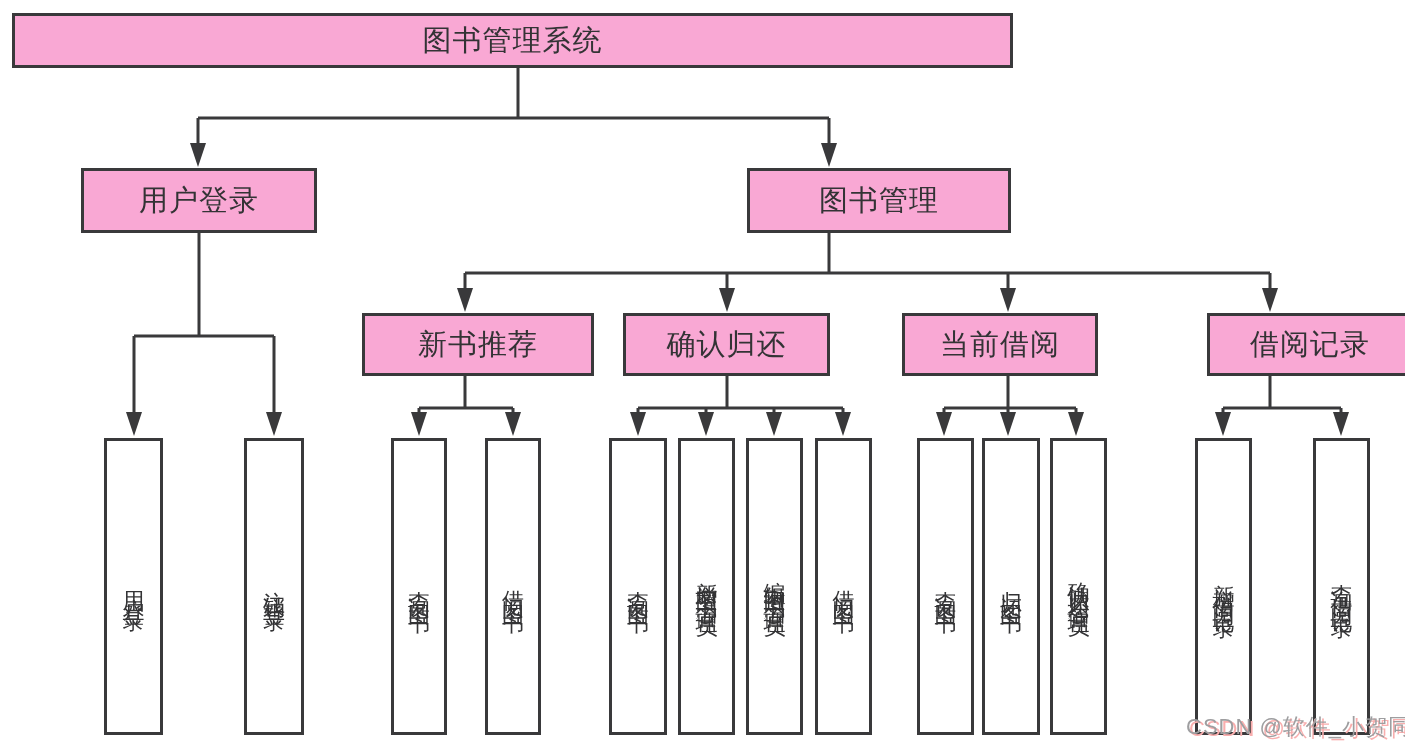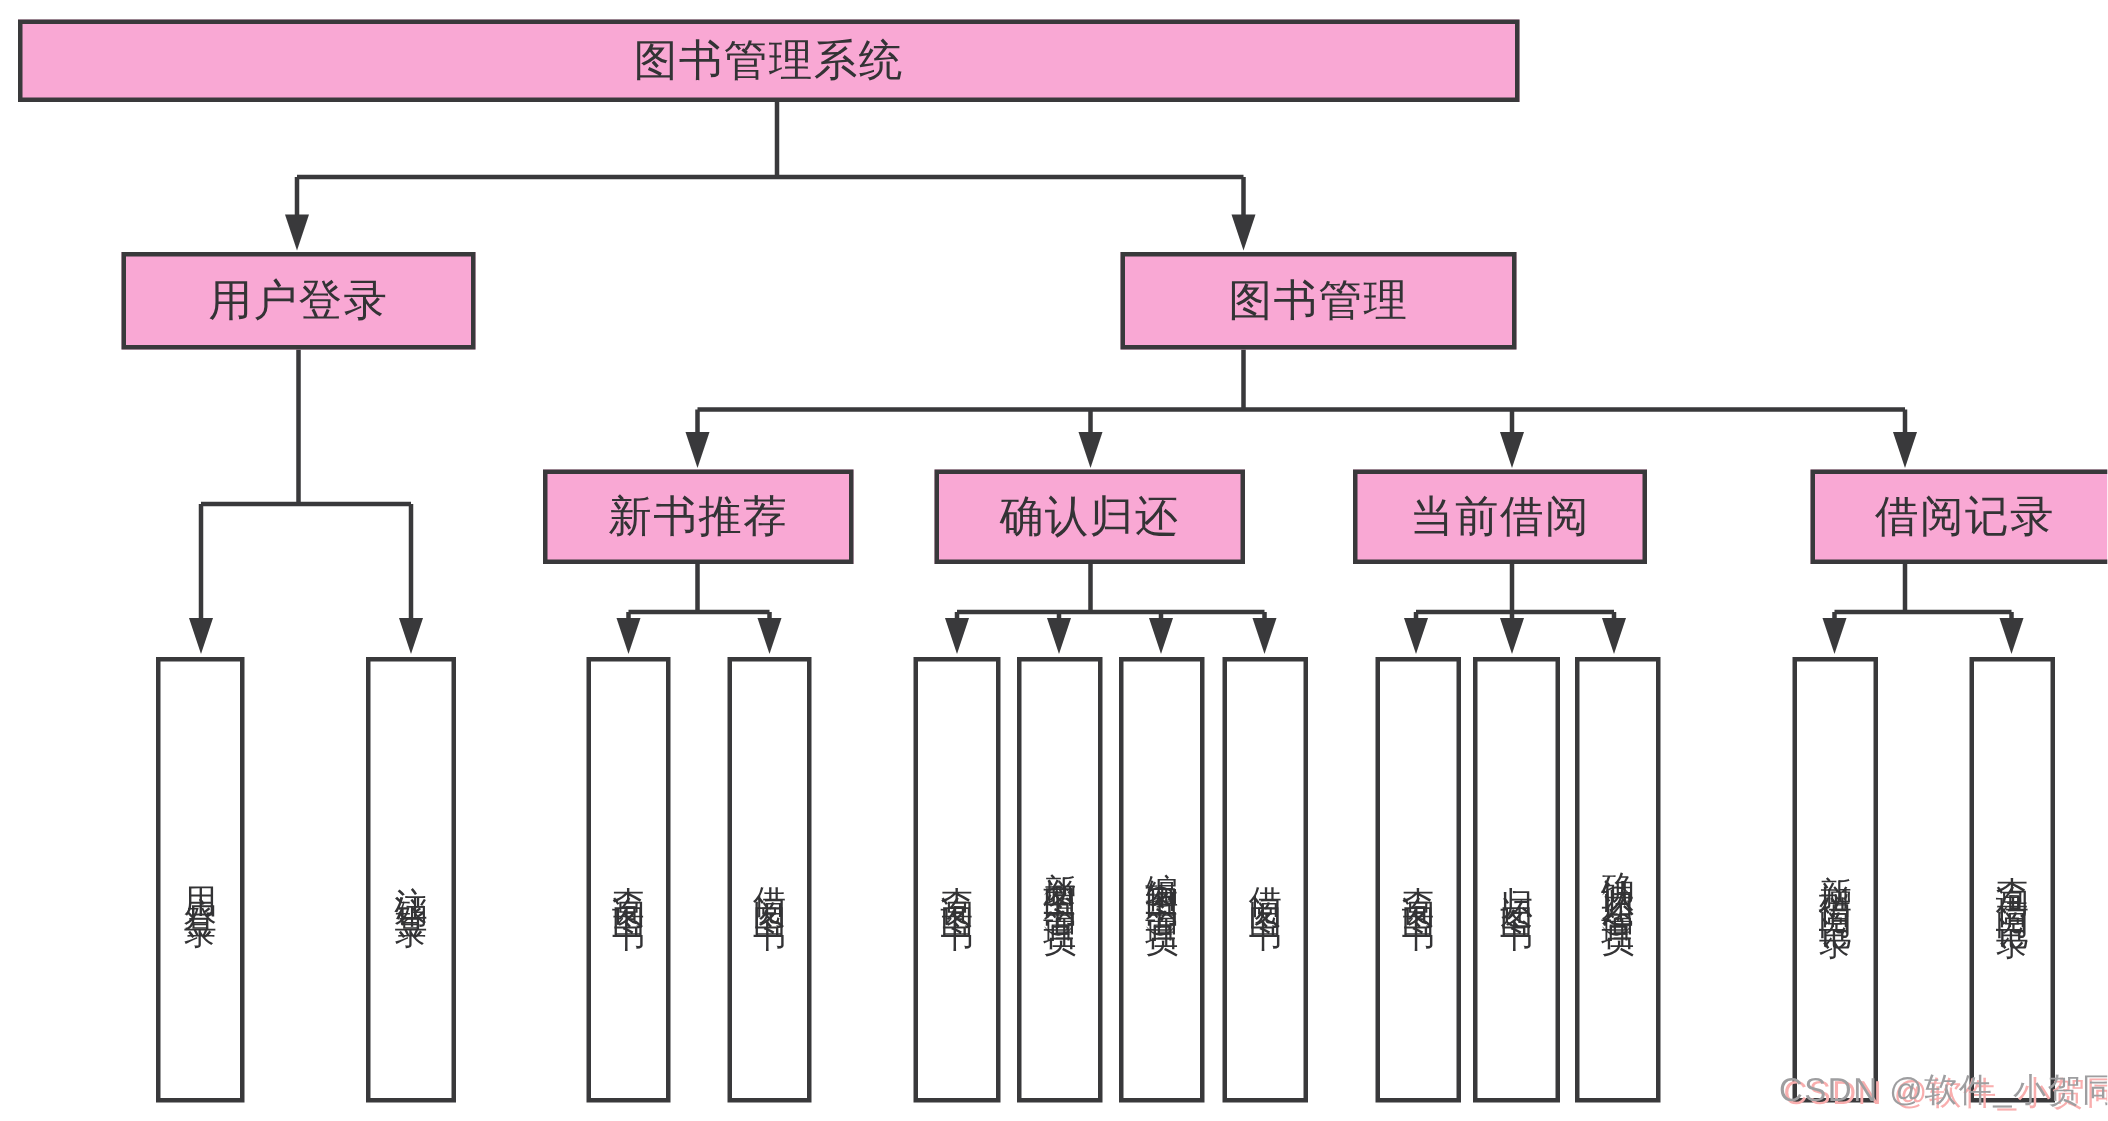--- a/index.html
+++ b/index.html
@@ -54,21 +54,21 @@
     line-height: 1;
     color: #333335;
     white-space: nowrap;
   }
   .leaf.long span { letter-spacing: 5px; }
 
   
   .b-root { left: 12px;  top: 13px;  width: 1001px; height: 55px; }
   .b-user { left: 81px;  top: 168px; width: 236px;  height: 65px; }
   .b-mgmt { left: 711px; top: 168px; width: 264px;  height: 65px; margin-left: 36px; }
-  .s1 { left: 362px;  top: 313px; width: 207px; height: 63px; }
+  .s1 { left: 362px;  top: 313px; width: 232px; height: 63px; }
   .s2 { left: 623px;  top: 313px; width: 207px; height: 63px; }
   .s3 { left: 902px;  top: 313px; width: 196px; height: 63px; }
   .s4 { left: 1167px; top: 313px; width: 206px; height: 63px; margin-left: 40px; }
 
   
   .l1  { left: 104px;  width: 59px; }
   .l2  { left: 244px;  width: 60px; }
   .l3  { left: 391px;  width: 56px; }
   .l4  { left: 485px;  width: 56px; }
   .l5  { left: 609px;  width: 58px; }

